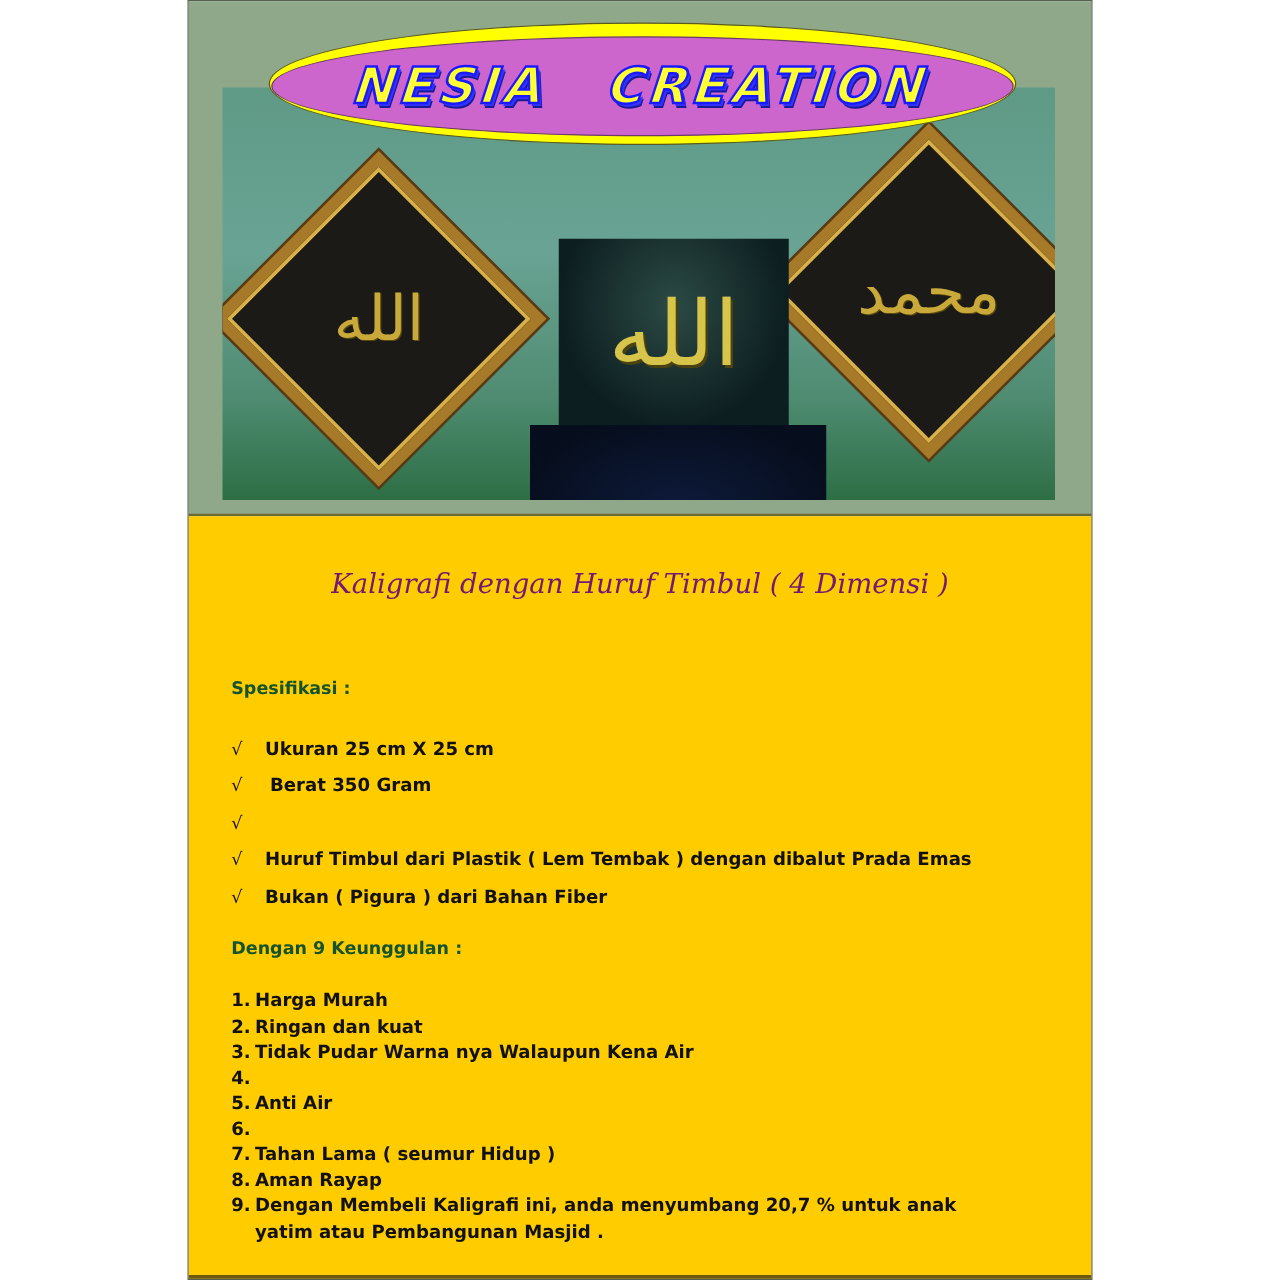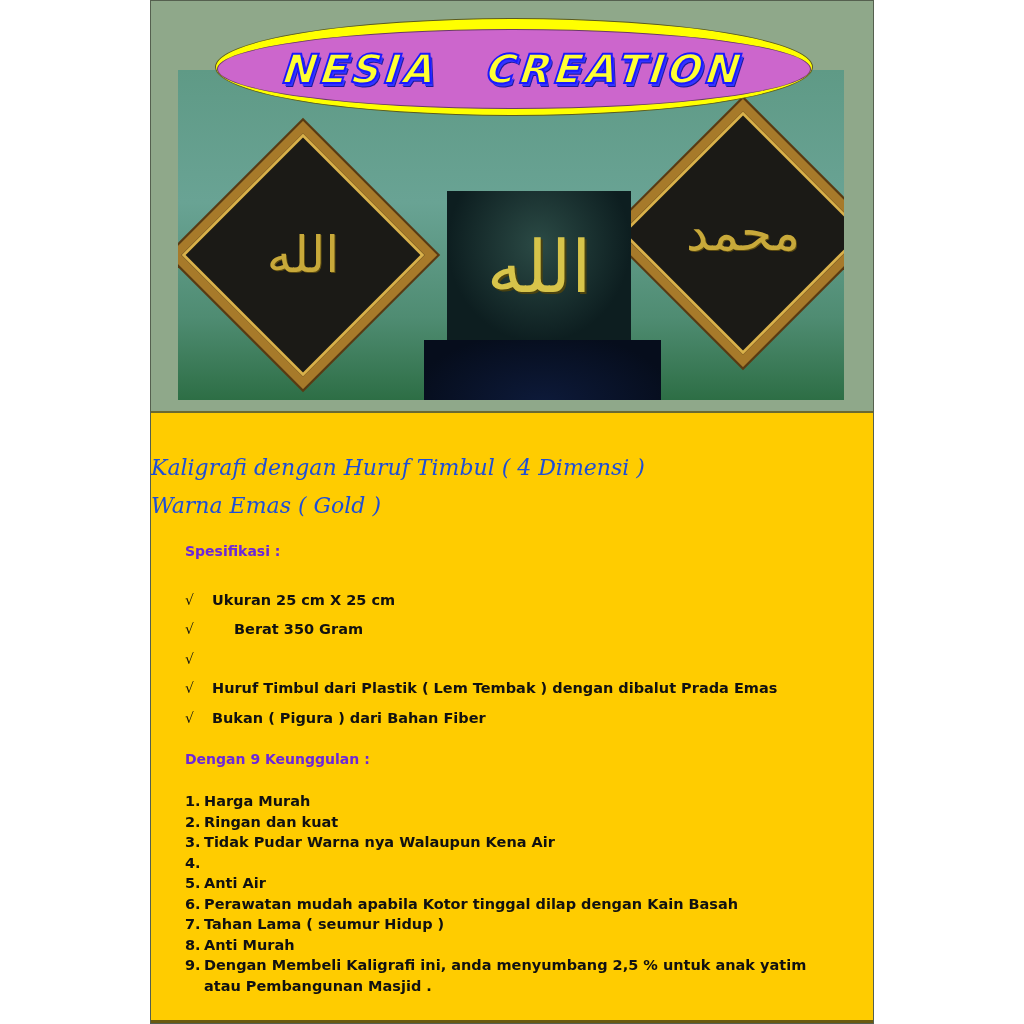--- a/index.html
+++ b/index.html
@@ -42,26 +42,26 @@
                   border-radius: 50%; background: #cc66cc; border: 1px solid #6a3a6a;
                   display: flex; align-items: center; justify-content: center; }
   .banner-text { font-family: "DejaVu Sans", sans-serif; font-weight: bold; font-size: 40px;
                  letter-spacing: 4px; color: #ffff33; transform: skewX(-18deg);
                  -webkit-text-stroke: 2px #1a1aff;
                  text-shadow: 3px 3px 0 #3333ff, 4px 4px 0 #1a1a99; word-spacing: 30px; }
 
   .bottom-section { position: absolute; left: 0; top: 412px; width: 722px; height: 610px;
                     background: #ffcc00; border-bottom: 3px solid #6a5a10; }
 
-  .title { position: absolute; left: 0; width: 722px; 
-           font-family: "DejaVu Serif", serif; font-style: italic; font-size: 22px; color: #1d4ed8; }
+  .title { position: absolute; left: 0; width: 722px; text-align: center;
+           font-family: "DejaVu Serif", serif; font-style: italic; font-size: 22px; color: #701a75; }
   .title-1 { top: 42px; }
   .title-2 { top: 80px; }
 
-  .label { position: absolute; left: 34px; font-weight: bold; font-size: 14px; color: #6d28d9; }
+  .label { position: absolute; left: 34px; font-weight: bold; font-size: 14px; color: #14532d; }
   .spec-label { top: 130px; }
   .adv-label { top: 338px; }
 
   .spec-list { position: absolute; left: 34px; top: 172px; list-style: none; }
   .spec-list li { height: 29.5px; font-weight: bold; font-size: 14.5px; color: #111; display: flex; align-items: center; }
   .spec-list .check { width: 27px; font-size: 14px; font-weight: normal; }
 
   .adv-list { position: absolute; left: 34px; top: 378px; list-style: none; }
   .adv-list li { font-weight: bold; font-size: 14.5px; color: #111; line-height: 20.5px; display: flex; }
   .adv-list .num { width: 19px; flex: none; }
@@ -90,31 +90,30 @@
 
     <div class="banner">
       <div class="banner-inner">
         <span class="banner-text">NESIA CREATION</span>
       </div>
     </div>
   </div>
 
   <div class="bottom-section">
     <div class="title title-1">Kaligrafi dengan Huruf Timbul ( 4 Dimensi )</div>
-    <div class="title title-2">Warna Emas ( Gold )</div>
 
     <div class="label spec-label">Spesifikasi  :</div>
     <ul class="spec-list">
       <li>
           <span class="check">√</span>
           <span>Ukuran 25 cm X 25 cm</span>
         </li>
       <li>
           <span class="check">√</span>
-          <span style="margin-left:22px">Berat 350 Gram</span>
+          <span style="margin-left:4px">Berat 350 Gram</span>
         </li>
       <li>
           <span class="check">√</span>
         </li>
       <li>
           <span class="check">√</span>
           <span>Huruf Timbul dari Plastik ( Lem Tembak ) dengan dibalut Prada Emas</span>
         </li>
       <li>
           <span class="check">√</span>
@@ -138,29 +137,28 @@
         </li>
       <li>
           <span class="num">4.</span>
         </li>
       <li>
           <span class="num">5.</span>
           <span class="text">Anti Air</span>
         </li>
       <li>
           <span class="num">6.</span>
-          <span class="text">Perawatan mudah apabila Kotor tinggal dilap dengan Kain Basah</span>
         </li>
       <li>
           <span class="num">7.</span>
           <span class="text">Tahan Lama ( seumur Hidup )</span>
         </li>
       <li>
           <span class="num">8.</span>
-          <span class="text">Anti Murah</span>
+          <span class="text">Aman Rayap</span>
         </li>
       <li>
           <span class="num">9.</span>
-          <span class="text" style="max-width:610px">Dengan Membeli Kaligrafi ini, anda menyumbang 2,5 % untuk anak yatim atau Pembangunan Masjid .</span>
+          <span class="text" style="max-width:610px">Dengan Membeli Kaligrafi ini, anda menyumbang 20,7 % untuk anak yatim atau Pembangunan Masjid .</span>
         </li>
     </ol>
   </div>
 </div>
 
 </body></html>

